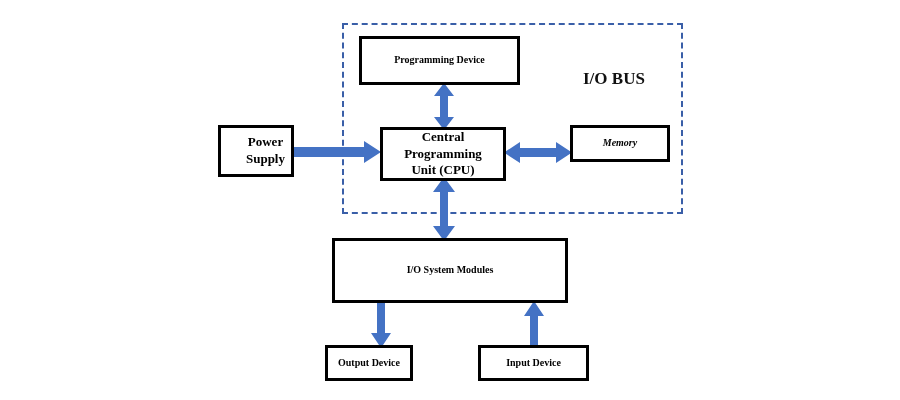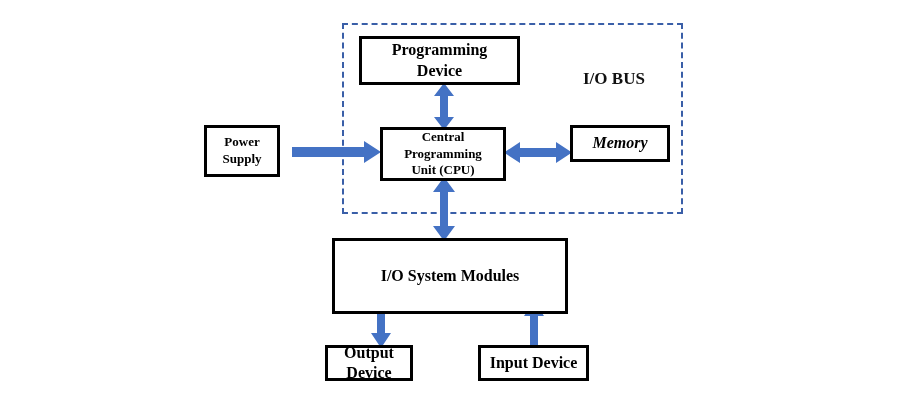--- a/index.html
+++ b/index.html
@@ -37,21 +37,21 @@
     font-weight: bold;
     line-height: 1.28;
     z-index: 4;
   }
   .block .label {
     display: block;
     padding: 0 6px;
     white-space: pre-line;
   }
   .fs13 { font-size: 13px; }
-  .fs14 { font-size: 16px; }
+  .fs14 { font-size: 10px; }
   
   .bus-label {
     position: absolute;
     font-weight: bold;
     font-size: 17px;
     color: #111111;
     white-space: nowrap;
     z-index: 3;
   }
   
@@ -100,39 +100,39 @@
       <path d="M7,0 L15,0 L15,32 L21,32 L11,47 L1,32 L7,32 Z" fill="#4472C4"></path>
     </svg>
   </div>
 
   <div class="arrow" style="left:523px; top:301px; width:22px; height:47px;">
     <svg width="22" height="47" viewBox="0 0 22 47">
       <path d="M11,0 L21,15 L15,15 L15,47 L7,47 L7,15 L1,15 Z" fill="#4472C4"></path>
     </svg>
   </div>
 
-  <div class="block fs13" style="left:204px; top:125px; width:76px; height:52px;">
+  <div class="block fs13" style="left:218px; top:125px; width:76px; height:52px;justify-content:flex-end;">
     <span class="label">Power
 Supply</span>
   </div>
 
   <div class="block fs14" style="left:359px; top:36px; width:161px; height:49px;">
     <span class="label">Programming Device</span>
   </div>
 
   <div class="block fs13" style="left:380px; top:127px; width:126px; height:54px;">
     <span class="label">Central Programming
 Unit (CPU)</span>
   </div>
 
   <div class="block fs14" style="left:570px; top:125px; width:100px; height:37px;font-style:italic;">
     <span class="label">Memory</span>
   </div>
 
-  <div class="block fs14" style="left:332px; top:238px; width:236px; height:76px;">
+  <div class="block fs14" style="left:332px; top:238px; width:236px; height:65px;">
     <span class="label">I/O System Modules</span>
   </div>
 
   <div class="block fs14" style="left:325px; top:345px; width:88px; height:36px;">
     <span class="label">Output Device</span>
   </div>
 
   <div class="block fs14" style="left:478px; top:345px; width:111px; height:36px;">
     <span class="label">Input Device</span>
   </div>

